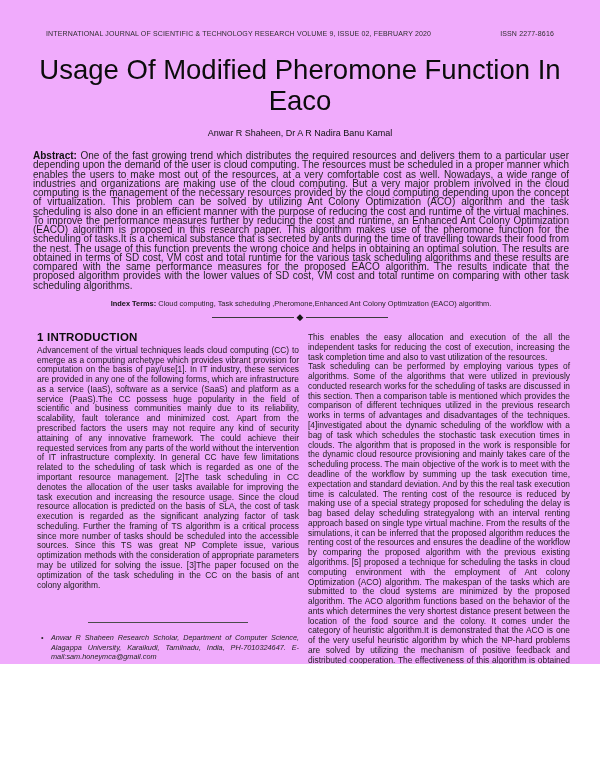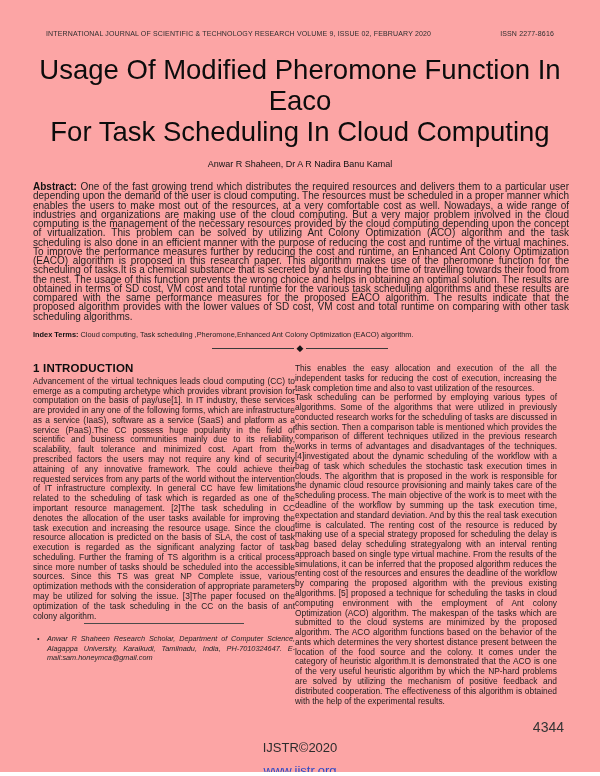--- a/index.html
+++ b/index.html
@@ -1,20 +1,20 @@
 <!DOCTYPE html>
 <html><head>
 <meta charset="utf-8">
 <style>
   html, body { margin: 0; padding: 0; background: #ffffff; }
   .page {
     position: relative;
     width: 600px;
-    height: 772px;
-    background: #fca5a5;
+    height: 664px;
+    background: #f0abfc;
     font-family: "Liberation Sans", sans-serif;
     color: #1c1c1c;
     overflow: hidden;
     box-sizing: border-box;
   }
   .journal-header {
     padding-top: 30px;
     margin: 0 46px;
     display: flex;
     justify-content: space-between;
@@ -42,21 +42,21 @@
     margin: 13px 31px 0 33px;
     font-size: 10px;
     line-height: 9.25px;
     text-align: justify;
     color: #1f1f1f;
   }
   .index-terms {
     margin: 9px 31px 0 33px;
     font-size: 7.4px;
     line-height: 9.25px;
-    text-align: left;
+    text-align: center;
     color: #1f1f1f;
   }
   .bold-label { font-weight: bold; color: #111; }
   .diamond-separator {
     margin: 5px auto 0;
     width: 176px;
     display: flex;
     align-items: center;
   }
   .diamond-separator .sep-line {
@@ -65,40 +65,41 @@
   }
   .diamond-separator .sep-diamond {
     font-size: 9px;
     line-height: 9px;
     padding: 0 3px;
     color: #161616;
   }
   .columns {
     display: flex;
     margin: 11px 30px 0 33px;
-    gap: 0;
+    gap: 9px;
+    justify-content: flex-end;
   }
   .col {
     width: 262px;
     font-size: 8.4px;
     line-height: 9.78px;
     text-align: justify;
     color: #1d1d1d;
   }
   .section-heading {
     font-size: 11.5px;
     font-weight: bold;
     letter-spacing: 0.2px;
     color: #0e0e0e;
     margin: 0 0 3px 0;
     text-align: left;
   }
   .col p { margin: 0; }
   .col .para-gap { margin-top: 9px; }
-  .footnote-block { margin-top: 2px; }
+  .footnote-block { margin-top: 32px; }
   .footnote-rule {
     width: 160px;
     border-top: 1px solid #4a4a4a;
     margin: 0 auto 10px;
   }
   .footnote-list {
     margin: 0;
     padding: 0 0 0 14px;
     list-style: none;
     font-size: 7.3px;
@@ -144,21 +145,20 @@
 
 <div class="page">
 
   <div class="journal-header">
     <span>INTERNATIONAL JOURNAL OF SCIENTIFIC &amp; TECHNOLOGY RESEARCH VOLUME 9, ISSUE 02, FEBRUARY  2020</span>
     <span>ISSN 2277-8616</span>
   </div>
 
   <div class="paper-title">
     <div>Usage Of Modified Pheromone Function In Eaco</div>
-    <div>For Task Scheduling In Cloud Computing</div>
   </div>
 
   <div class="authors">Anwar R Shaheen, Dr A R Nadira Banu Kamal</div>
 
   <div class="abstract"><span class="bold-label">Abstract:</span><span> One of the fast growing trend which distributes the required resources and delivers them to a particular user depending upon the demand of the user is cloud computing. The resources must be scheduled in a proper manner which enables the users to make most out of the resources, at a very comfortable cost as well. Nowadays, a wide range of industries and organizations are making use of the cloud computing. But a very major problem involved in the cloud computing is the management of the necessary resources provided by the cloud computing depending upon the concept of virtualization. This problem can be solved by utilizing Ant Colony Optimization (ACO) algorithm and the task scheduling is also done in an efficient manner with the purpose of reducing the cost and runtime of the virtual machines. To improve the performance measures further by reducing the cost and runtime, an Enhanced Ant Colony Optimization (EACO) algorithm is proposed in this research paper. This algorithm makes use of the pheromone function for the scheduling of tasks.It is a chemical substance that is secreted by ants during the time of travelling towards their food from the nest. The usage of this function prevents the wrong choice and helps in obtaining an optimal solution. The results are obtained in terms of SD cost, VM cost and total runtime for the various task scheduling algorithms and these results are compared with the same performance measures for the proposed EACO algorithm. The results indicate that the proposed algorithm provides with the lower values of SD cost, VM cost and total runtime on comparing with other task scheduling algorithms.</span></div>
 
   <div class="index-terms"><span class="bold-label">Index Terms:</span><span> Cloud computing, Task scheduling ,Pheromone,Enhanced Ant Colony Optimization (EACO) algorithm.</span></div>
 
   <div class="diamond-separator">
     <span class="sep-line"></span>

